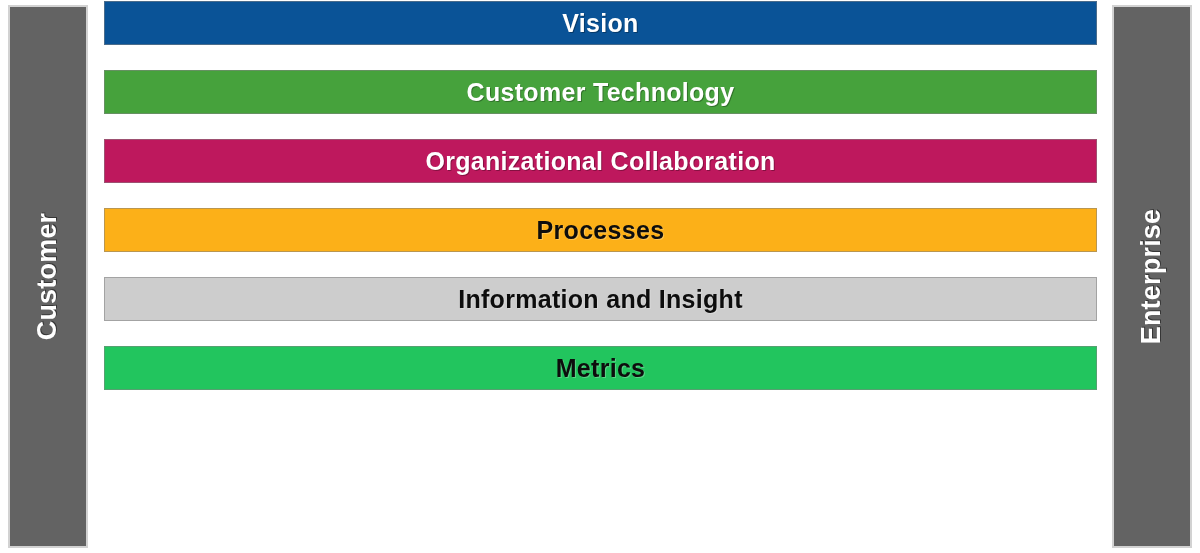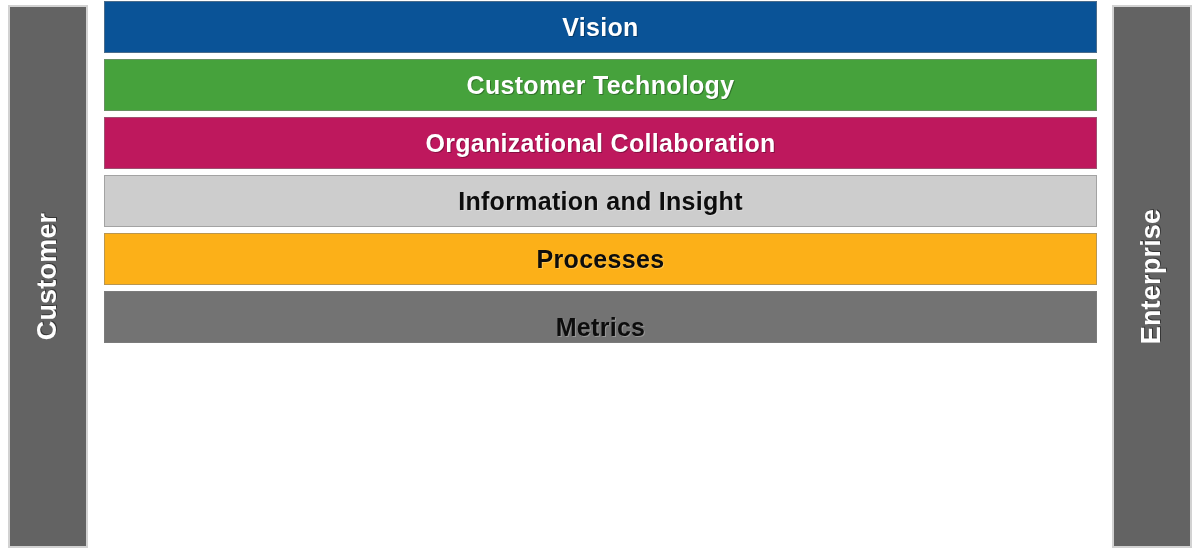--- a/index.html
+++ b/index.html
@@ -50,22 +50,22 @@
   
   #bar-stack {
     position: absolute;
     left: 104px;
     top: 1px;
     width: 993px;
   }
 
   .bar {
     position: relative;
-    height: 52px;
-    margin-bottom: 6px;
+    height: 44px;
+    margin-bottom: 25px;
     box-sizing: border-box;
     border: 1px solid rgba(130,130,130,0.55);
     display: flex;
     align-items: center;
     justify-content: center;
   }
 
   .bar-label {
     font-size: 25px;
     font-weight: bold;
@@ -94,27 +94,27 @@
   <div id="bar-stack">
       <div class="bar" style="background: rgb(10, 83, 151);">
         <span class="bar-label light">Vision</span>
       </div>
       <div class="bar" style="background: rgb(70, 162, 60);">
         <span class="bar-label light">Customer Technology</span>
       </div>
       <div class="bar" style="background: #be185d;">
         <span class="bar-label light">Organizational Collaboration</span>
       </div>
+      <div class="bar" style="background: rgb(252, 176, 24);">
+        <span class="bar-label dark">Processes</span>
+      </div>
       <div class="bar" style="background: rgb(205, 205, 205);">
         <span class="bar-label dark">Information and Insight</span>
       </div>
-      <div class="bar" style="background: rgb(252, 176, 24);">
-        <span class="bar-label dark">Processes</span>
-      </div>
-      <div class="bar" style="background: #737373; align-items: flex-end;">
+      <div class="bar" style="background: #22c55e;">
         <span class="bar-label dark">Metrics</span>
       </div>
     </div>
 
   <div class="side-panel right">
     <span class="side-label">Enterprise</span>
   </div>
 
 </div>
 

